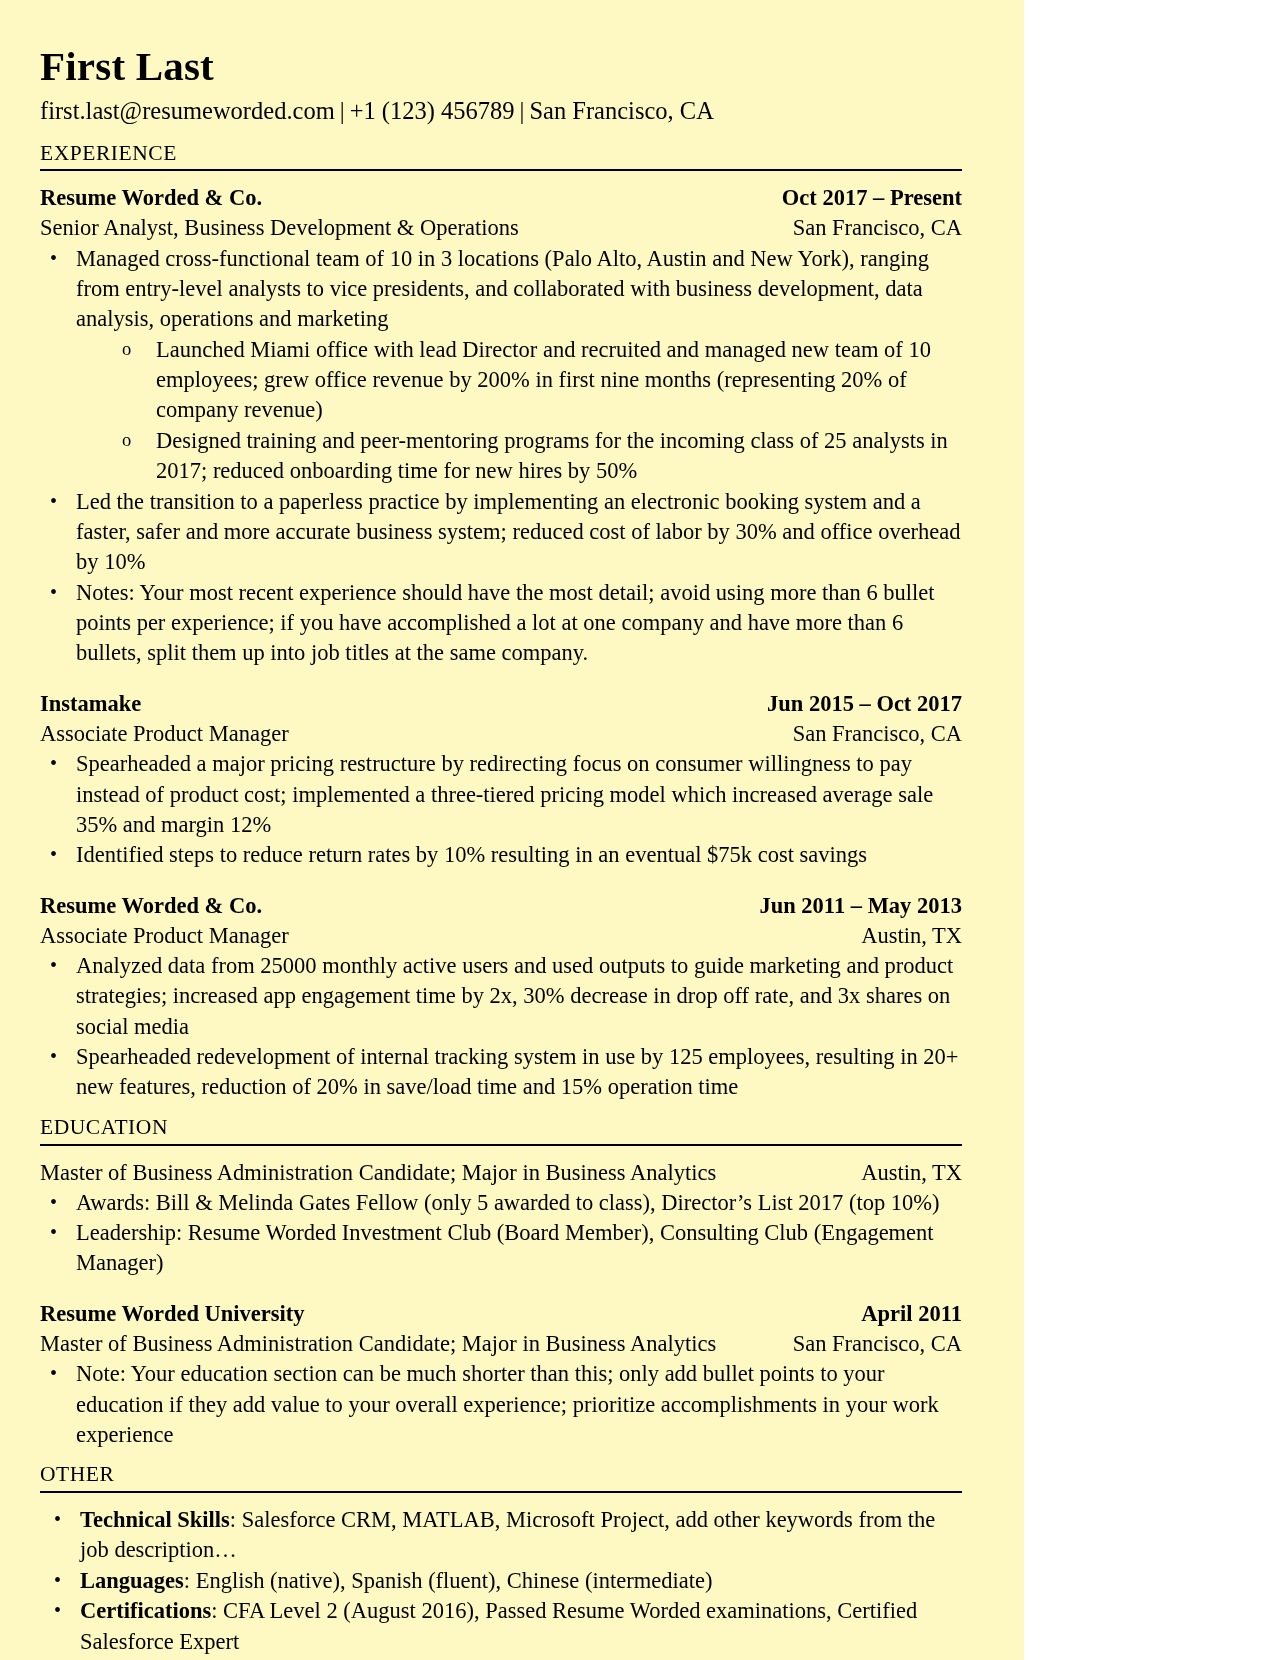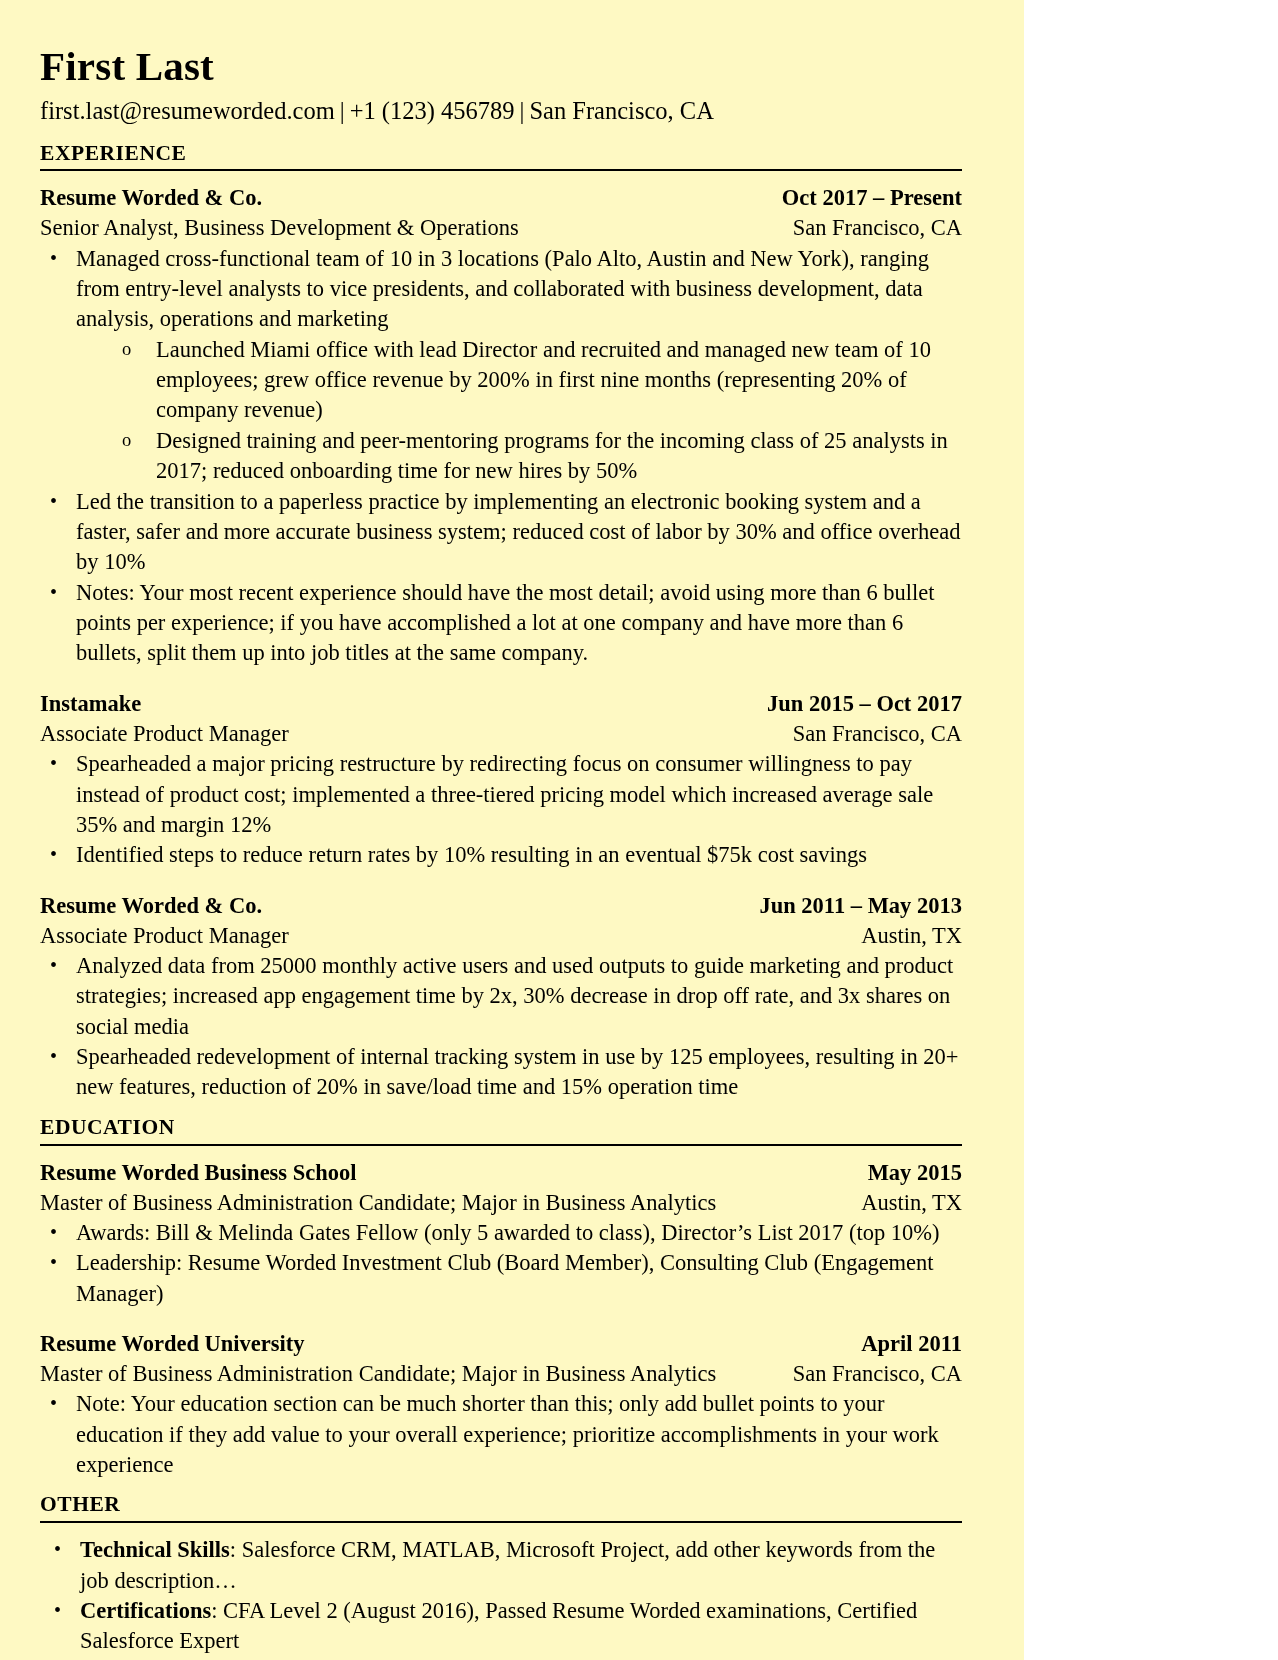--- a/index.html
+++ b/index.html
@@ -37,21 +37,21 @@
     white-space: nowrap;
   }
   .contact .sep { padding: 0 5px; }
 
   
   .section {
     margin-top: 12px;
   }
   .section-title {
     font-size: 21.5px;
-    font-weight: bold;
+    font-weight: normal;
     letter-spacing: 0.55px;
     line-height: 1.2;
     padding-bottom: 3px;
   }
   .section-rule {
     border-bottom: 2.2px solid #000;
     margin-bottom: 12px;
   }
 
   
@@ -192,24 +192,20 @@
           </ul>
         </div>
       </div>
   </div>
 
   <div class="section">
     <div class="section-title">EDUCATION</div>
     <div class="section-rule"></div>
     <div id="education-entries">
         <div class="entry">
-          <div class="entry-row first">
-            <div class="org">Resume Worded Business School</div>
-            <div class="dates">May 2015</div>
-          </div>
           <div class="entry-row">
             <div class="role">Master of Business Administration Candidate; Major in Business Analytics</div>
             <div class="location">Austin, TX</div>
           </div>
           <ul class="bullets">
             <li><span>Awards: Bill &amp; Melinda Gates Fellow (only 5 awarded to class), Director’s List 2017 (top 10%)</span></li>
             <li><span>Leadership: Resume Worded Investment Club (Board Member), Consulting Club (Engagement Manager)</span></li>
           </ul>
         </div>
         <div class="entry">
@@ -226,17 +222,18 @@
           </ul>
         </div>
       </div>
   </div>
 
   <div class="section">
     <div class="section-title">OTHER</div>
     <div class="section-rule"></div>
     <ul class="bullets other" id="other-items">
         <li><span class="lead">Technical Skills</span><span>: Salesforce CRM, MATLAB, Microsoft Project, add other keywords from the job description…</span></li>
+        <li><span class="lead">Languages</span><span>: English (native), Spanish (fluent), Chinese (intermediate)</span></li>
         <li><span class="lead">Certifications</span><span>: CFA Level 2 (August 2016), Passed Resume Worded examinations, Certified Salesforce Expert</span></li>
       </ul>
   </div>
 
 </div>
 
 </body></html>

